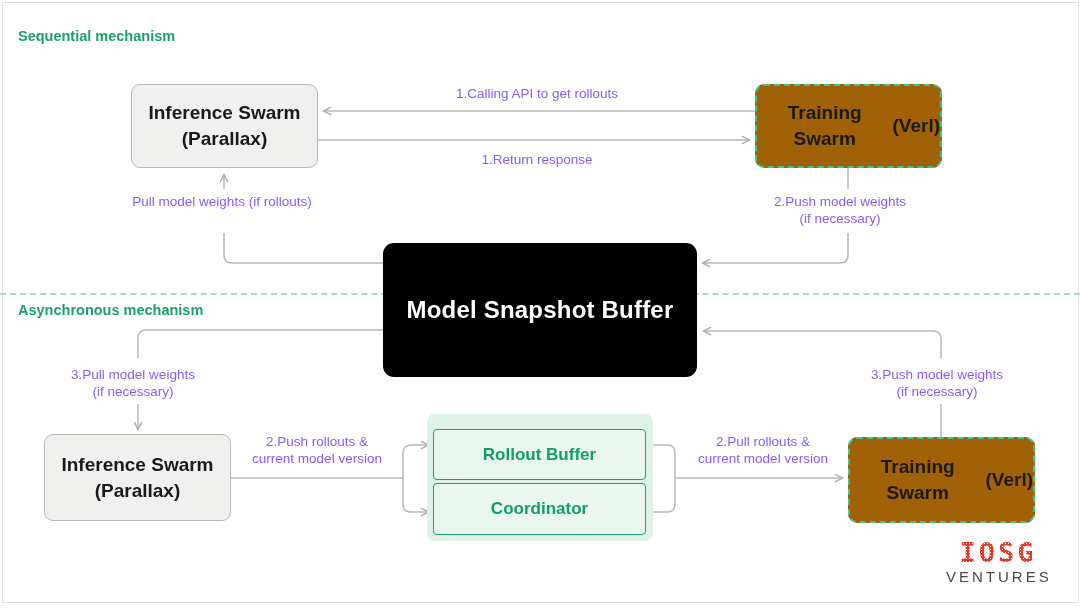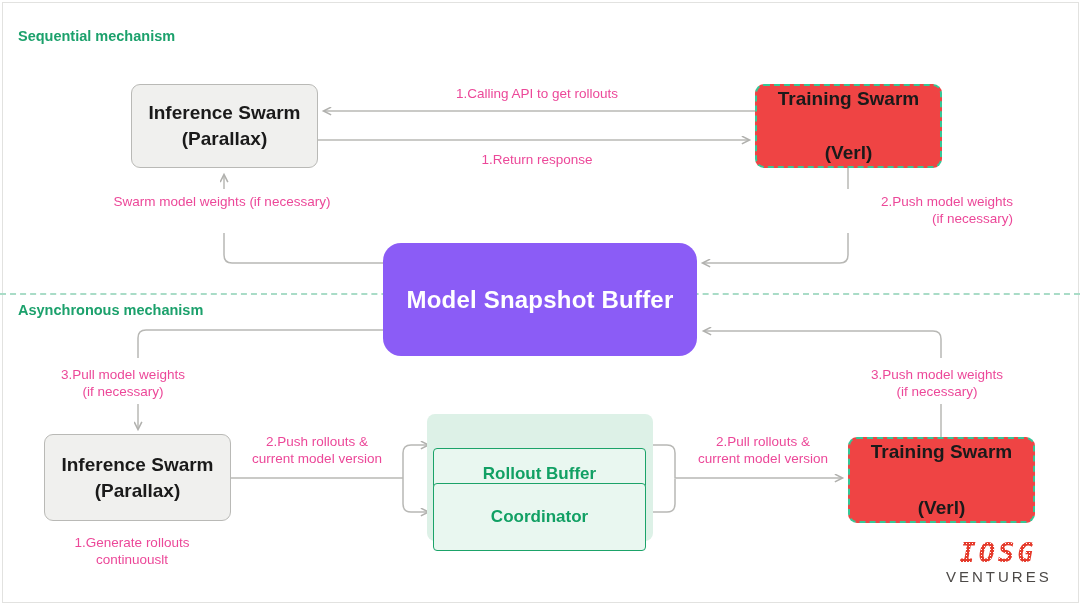--- a/index.html
+++ b/index.html
@@ -9,39 +9,39 @@
   }
   .frame{position:absolute;left:2px;top:2px;width:1075px;height:599px;
     border:1px solid #e2e2e0;pointer-events:none;}
   .svg-layer{position:absolute;left:0;top:0;z-index:2;}
   .divider{position:absolute;left:0;top:293px;width:1080px;height:0;
     border-top:2px dashed #a9dcc7;z-index:1;}
   .heading{position:absolute;font-weight:bold;font-size:14.5px;color:#1ca16c;z-index:3;}
   .gray-box{position:absolute;background:#f0f0ee;border:1.5px solid #b9b9b6;
     border-radius:9px;display:flex;flex-direction:column;align-items:center;
     justify-content:center;z-index:3;box-sizing:border-box;}
-  .dashed-box{position:absolute;background:#ef4444;border:2px dashed #35c796;
-    border-radius:9px;display:flex;flex-direction:column;align-items:center;
-    justify-content:space-between;z-index:3;box-sizing:border-box;}
+  .dashed-box{position:absolute;background:#a16207;border:2px dashed #35c796;
+    border-radius:9px;display:flex;flex-direction:row;align-items:center;
+    justify-content:flex-end;z-index:3;box-sizing:border-box;}
   .box-title{font-weight:bold;font-size:19px;color:#1a1a1a;line-height:26px;text-align:center;}
-  .buffer-box{position:absolute;left:383px;top:243px;width:314px;height:113px;
-    background:#8b5cf6;border-radius:18px;display:flex;align-items:center;
+  .buffer-box{position:absolute;left:383px;top:243px;width:314px;height:134px;
+    background:#000000;border-radius:11px;display:flex;align-items:center;
     justify-content:center;z-index:4;}
   .buffer-label{color:#ffffff;font-weight:bold;font-size:24px;letter-spacing:.2px;}
-  .lbl{position:absolute;font-size:13.5px;color:#ec4899;text-align:center;
+  .lbl{position:absolute;font-size:13.5px;color:#8b5cf6;text-align:center;
     line-height:17px;z-index:3;}
   .halo{position:absolute;left:427px;top:414px;width:226px;height:127px;
     background:#ddf1e7;border-radius:8px;z-index:2;}
   .inner-box{position:absolute;background:#e9f7f0;border:1.6px solid #1ba369;
     border-radius:4px;display:flex;align-items:center;justify-content:center;
     z-index:3;box-sizing:border-box;}
   .inner-label{font-weight:bold;font-size:17px;color:#11a064;}
   .logo{position:absolute;left:946px;top:539px;width:104px;text-align:center;z-index:3;}
   .logo-iosg{display:inline-block;position:relative;font-family:"DejaVu Sans Mono",monospace;
-    font-weight:bold;font-size:27px;line-height:28px;color:#e53a2b;letter-spacing:3px;font-style:italic;}
+    font-weight:bold;font-size:27px;line-height:28px;color:#e53a2b;letter-spacing:3px;}
   .logo-iosg::after{content:"";position:absolute;inset:0;
     background-image:radial-gradient(#ffffff 26%,transparent 30%);
     background-size:3px 3px;pointer-events:none;}
   .logo-sub{font-size:15px;letter-spacing:3px;color:#4c4947;margin-top:1px;}
 </style>
 </head>
 <body>
 
 <div class="canvas">
 
@@ -89,56 +89,52 @@
     <div class="box-title">(Parallax)</div>
   </div>
   <div class="dashed-box" style="left:755px;top:84px;width:187px;height:84px;">
     <div class="box-title">Training Swarm</div>
     <div class="box-title">(Verl)</div>
   </div>
 
   <div class="lbl" style="left:387px;top:85px;width:300px;">1.Calling API to get rollouts</div>
   <div class="lbl" style="left:387px;top:151px;width:300px;">1.Return response</div>
   <div class="lbl" style="left:72px;top:193px;width:300px;">
-    <div>Swarm model weights (if necessary)</div>
+    <div>Pull model weights (if rollouts)</div>
   </div>
-  <div class="lbl" style="left:713px;top:193px;width:300px;text-align:right;">
+  <div class="lbl" style="left:690px;top:193px;width:300px;">
     <div>2.Push model weights</div>
     <div>(if necessary)</div>
   </div>
 
   <div class="buffer-box">
     <div class="buffer-label">Model Snapshot Buffer</div>
   </div>
 
-  <div class="lbl" style="left:3px;top:366px;width:240px;">
+  <div class="lbl" style="left:13px;top:366px;width:240px;">
     <div>3.Pull model weights</div>
     <div>(if necessary)</div>
   </div>
 
   <div class="gray-box" style="left:44px;top:434px;width:187px;height:87px;">
     <div class="box-title">Inference Swarm</div>
     <div class="box-title">(Parallax)</div>
   </div>
 
-  <div class="lbl" style="left:32px;top:534px;width:200px;">
-    <div>1.Generate rollouts</div>
-    <div>continuouslt</div>
-  </div>
 
   <div class="lbl" style="left:217px;top:433px;width:200px;">
     <div>2.Push rollouts &amp;</div>
     <div>current model version</div>
   </div>
 
   <div class="halo"></div>
-  <div class="inner-box" style="left:433px;top:448px;width:213px;height:51px;">
+  <div class="inner-box" style="left:433px;top:429px;width:213px;height:51px;">
     <div class="inner-label">Rollout Buffer</div>
   </div>
-  <div class="inner-box" style="left:433px;top:483px;width:213px;height:68px;align-items:center;">
+  <div class="inner-box" style="left:433px;top:483px;width:213px;height:52px;align-items:center;">
     <div class="inner-label">Coordinator</div>
   </div>
 
   <div class="lbl" style="left:663px;top:433px;width:200px;">
     <div>2.Pull rollouts &amp;</div>
     <div>current model version</div>
   </div>
 
   <div class="lbl" style="left:817px;top:366px;width:240px;">
     <div>3.Push model weights</div>

